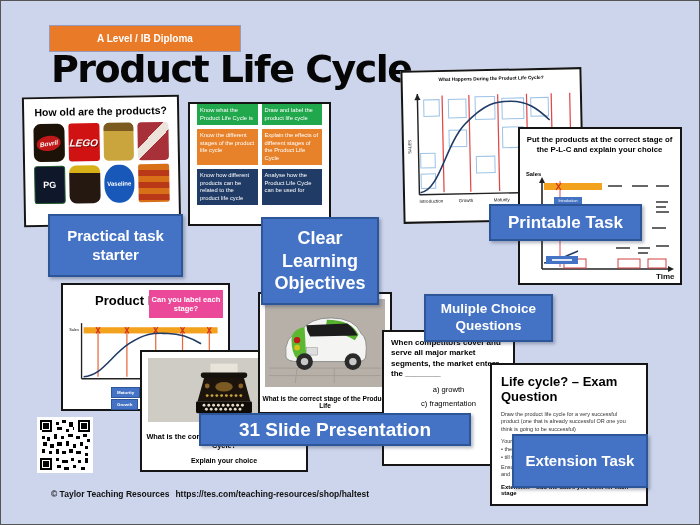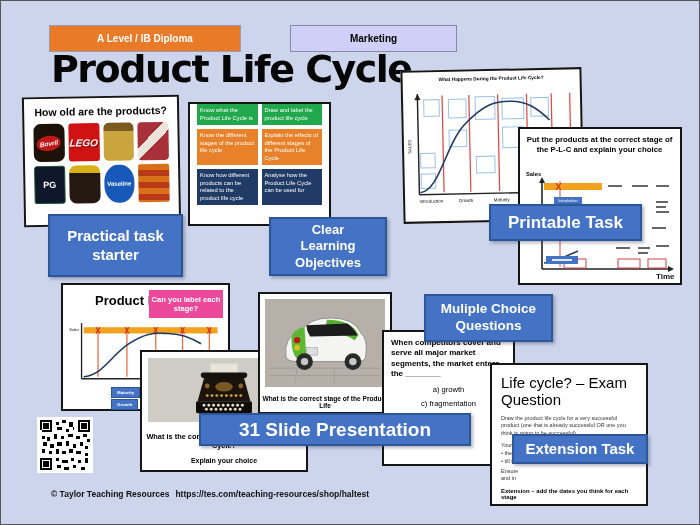--- a/index.html
+++ b/index.html
@@ -70,49 +70,46 @@
   #card-car{left:257px;top:291px;width:134px;height:122px;}
   #card-car .img{margin:5px;height:88px;background:#b6b0a8;display:flex;align-items:center;justify-content:center;}
   #card-car .q{font-size:6.6px;font-weight:bold;text-align:center;padding-top:3px;}
   
   #card-mcq{left:381px;top:329px;width:133px;height:136px;padding:6px 7px;}
   #card-mcq .q{font-size:8px;font-weight:bold;line-height:1.3;}
   .opt{font-size:7.6px;margin-top:5px;text-align:center;}
   .opt.correct span{border:1px solid #e04848;padding:1px 4px 1px 1px;display:inline-block;}
   
   #card-exam{left:489px;top:362px;width:158px;height:143px;padding:9px 9px;}
-  #card-exam .ttl{font-size:15px;font-weight:normal;}
+  #card-exam .ttl{font-size:13px;font-weight:bold;}
   #card-exam .body{font-size:5.5px;color:#333;margin-top:7px;line-height:1.35;}
   #card-exam .must{font-size:5.5px;color:#333;margin-top:5px;}
   #card-exam .bullet{font-size:5.5px;color:#333;margin-top:2px;}
   #card-exam .frag{font-size:5.5px;color:#333;margin-top:4px;}
   #card-exam .note{font-size:6px;font-weight:bold;margin-top:7px;}
   
   #lbl-practical{left:47px;top:213px;width:135px;height:63px;font-size:15px;padding:0 12px;}
-  #lbl-clear{left:268px;top:216px;width:118px;height:59px;font-size:13px;padding:0 14px;}
+  #lbl-clear{left:260px;top:216px;width:118px;height:88px;font-size:18px;padding:0 14px;}
   #lbl-printable{left:488px;top:203px;width:153px;height:37px;font-size:17px;}
   #lbl-slides{left:198px;top:412px;width:272px;height:33px;font-size:19px;}
   #lbl-mcq{left:423px;top:293px;width:129px;height:48px;font-size:13.5px;padding:0 8px;}
-  #lbl-extension{left:511px;top:433px;width:136px;height:30px;font-size:15px;}
+  #lbl-extension{left:511px;top:433px;width:136px;height:54px;font-size:15px;}
   
   #qr{position:absolute;left:36px;top:416px;width:56px;height:56px;background:#fff;padding:3px;}
   
   #footer{position:absolute;left:50px;top:488px;display:flex;gap:6px;font-size:8.5px;font-weight:bold;color:#111;}
   .z1{z-index:1}.z2{z-index:2}.z3{z-index:3}.z4{z-index:4}.z5{z-index:5}.z6{z-index:6}.z7{z-index:7}
 </style>
 </head>
 <body>
 
 <div id="page">
 
   <div id="badge-level" class="badge">
       <span>A Level / IB Diploma</span>
-    </div>
-  <div id="badge-subject" class="badge">
-      <span>Marketing</span>
     </div>
   <div id="page-title">Product Life Cycle</div>
 
   <div id="card-plc" class="card z1">
     <div class="ttl">What Happens During the Product Life Cycle?</div>
     <svg width="175" height="138" viewBox="0 0 170 128">
       <line x1="14" y1="8" x2="14" y2="106" stroke="#222" stroke-width="1.4"></line>
       <path d="M14 8 l-3 6 h6 z" fill="#222"></path>
       <line x1="14" y1="106" x2="166" y2="106" stroke="#222" stroke-width="1.4"></line>
       <g stroke="#e04848" stroke-width="1.2">

